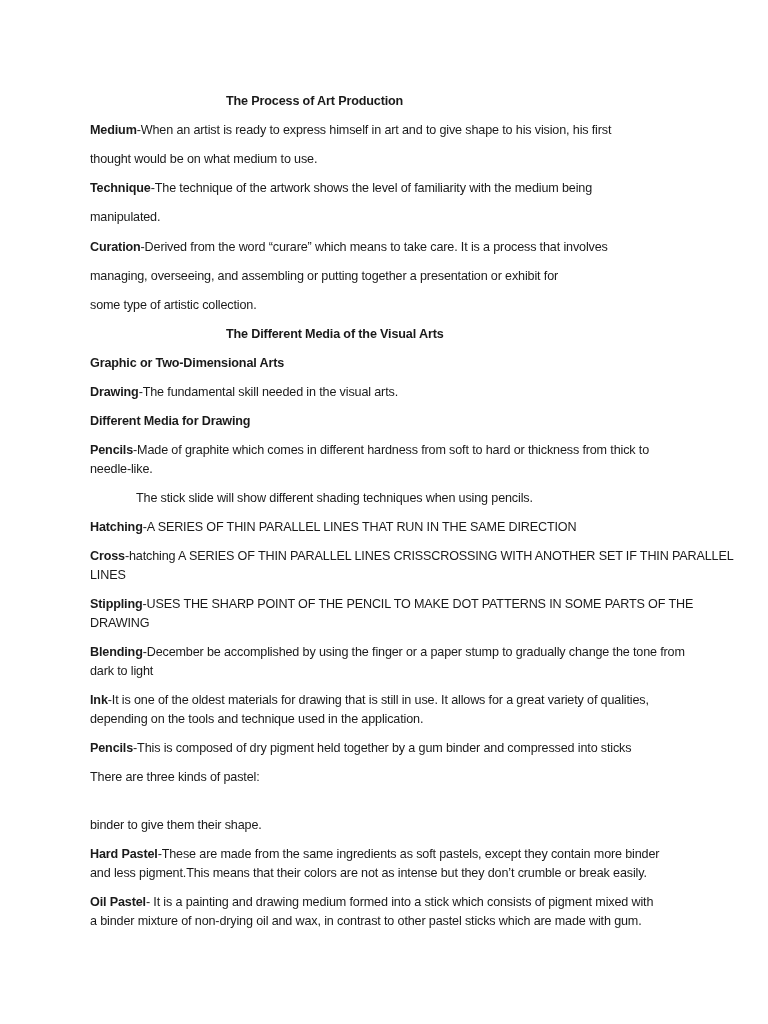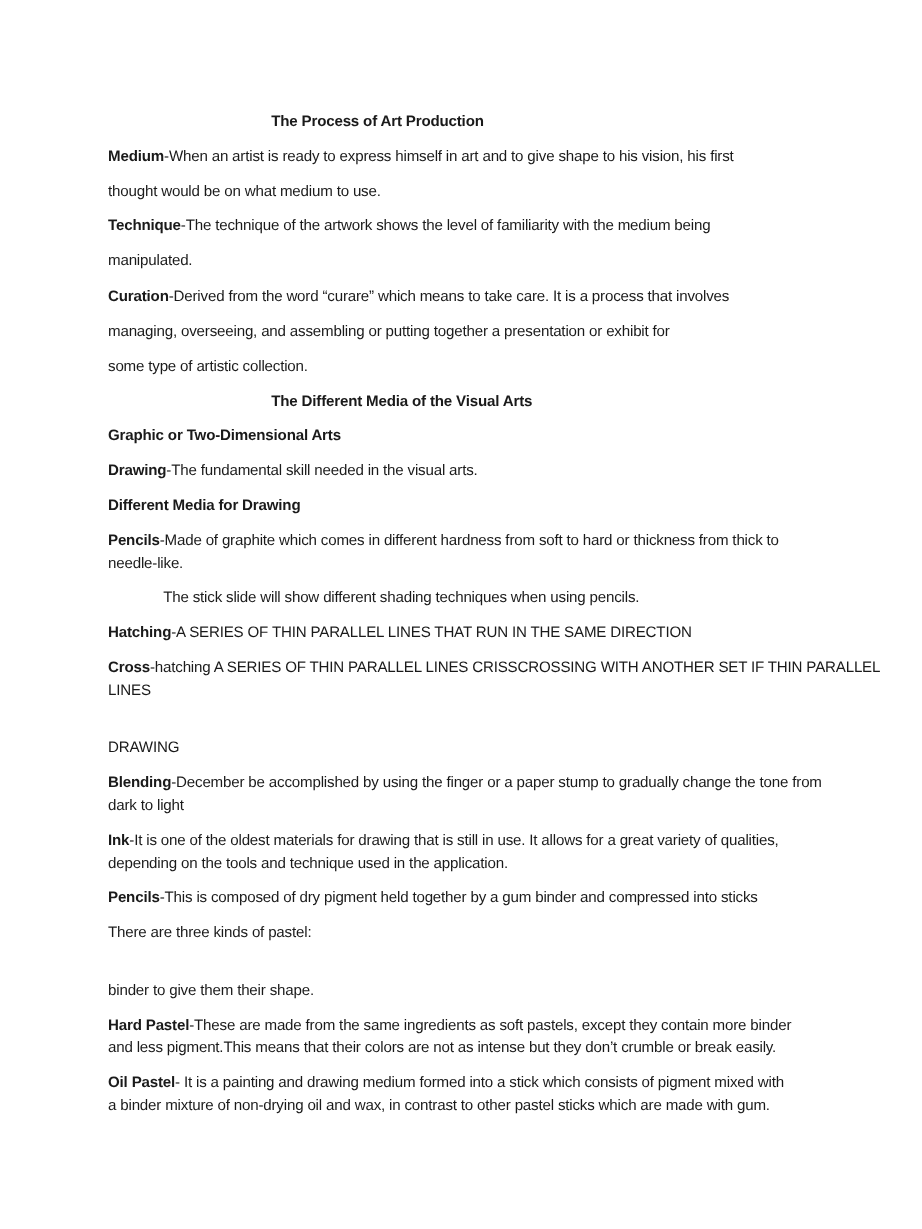--- a/index.html
+++ b/index.html
@@ -81,20 +81,23 @@
 
   <div class="line" style="top:518px;">
     <span class="term">Hatching</span><span>-A SERIES OF THIN PARALLEL LINES THAT RUN IN THE SAME DIRECTION</span>
   </div>
 
   <div class="line" style="top:547px;">
     <span class="term">Cross</span><span>-hatching A SERIES OF THIN PARALLEL LINES CRISSCROSSING WITH ANOTHER SET IF THIN PARALLEL</span>
   </div>
   <div class="line" style="top:566px;">LINES</div>
 
+  <div class="line" style="top:595px;">
+    <span class="term">Stippling</span><span>-USES THE SHARP POINT OF THE PENCIL TO MAKE DOT PATTERNS IN SOME PARTS OF THE</span>
+  </div>
   <div class="line" style="top:614px;">DRAWING</div>
 
   <div class="line" style="top:643px;">
     <span class="term">Blending</span><span>-December be accomplished by using the finger or a paper stump to gradually change the tone from</span>
   </div>
   <div class="line" style="top:662px;">dark to light</div>
 
   <div class="line" style="top:691px;">
     <span class="term">Ink</span><span>-It is one of the oldest materials for drawing that is still in use. It allows for a great variety of qualities,</span>
   </div>

